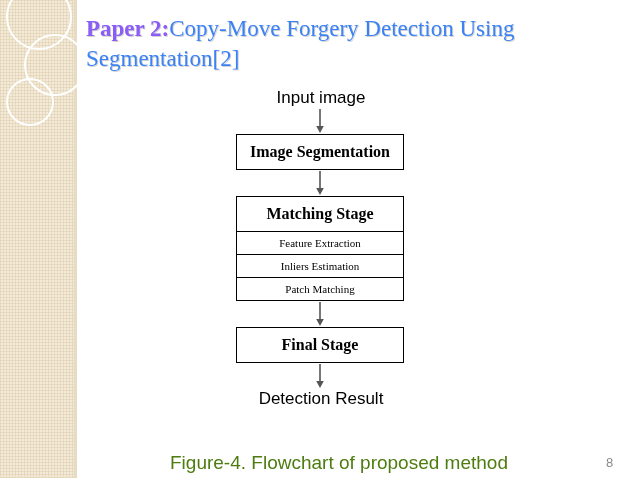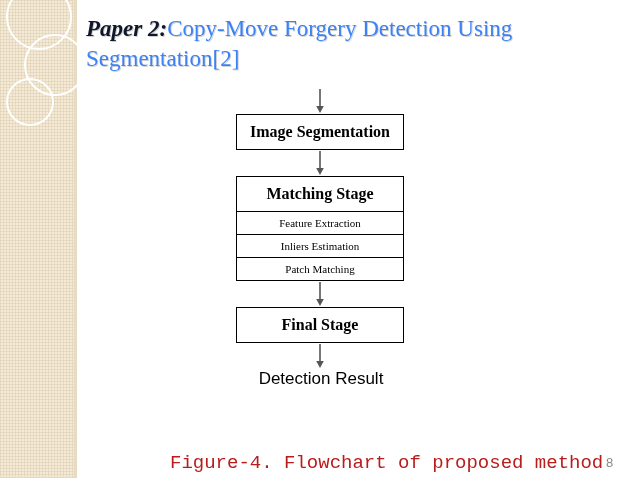--- a/index.html
+++ b/index.html
@@ -50,24 +50,23 @@
     position: absolute;
     left: 86px;
     top: 14px;
     width: 540px;
     font-size: 23px;
     line-height: 30px;
     color: #3d3d3d;
     font-family: "Liberation Serif", serif;
   }
   .title .paper-label {
-    color: #0f172a;
+    color: #8b5cf6;
     font-weight: bold;
     text-shadow: 1px 1px 0 rgba(0,0,0,0.18);
-    font-style: italic;
   }
   .title .rest {
     color: #3b82f6;
     text-shadow: 1px 1px 0 rgba(0,0,0,0.18);
   }
 
   
   .flow {
     position: absolute;
     left: 236px;
@@ -119,22 +118,22 @@
     position: relative;
   }
   .arrow svg { display: block; margin: 0 auto; }
 
   
   .caption {
     position: absolute;
     left: 170px;
     top: 452px;
     font-size: 19px;
-    color: #b91c1c;
-    font-family: Liberation Mono, monospace;
+    color: #4d7c0f;
+    font-family: Liberation Sans, sans-serif;
     white-space: nowrap;
   }
   .page-number {
     position: absolute;
     left: 606px;
     top: 455px;
     font-size: 13px;
     color: #8a8a8a;
     font-family: "Liberation Sans", sans-serif;
   }
@@ -147,20 +146,21 @@
 <div class="ring ring-1"></div>
 <div class="ring ring-2"></div>
 <div class="ring ring-3"></div>
 
 <div class="title">
   <span class="paper-label">Paper 2:</span><span class="rest">Copy-Move Forgery Detection Using Segmentation[2]</span>
 </div>
 
 <div class="flow">
 
+  <div class="flow-label">Input image</div>
 
   <div class="arrow">
     <svg width="14" height="26" viewBox="0 0 14 26">
         <line x1="7" y1="1" x2="7" y2="19" stroke="#555" stroke-width="1.6"></line>
         <polygon points="7,25 3.2,18 10.8,18" fill="#555"></polygon>
       </svg>
   </div>
 
   <div class="group">
     <div class="box header wide-box">Image Segmentation</div>

